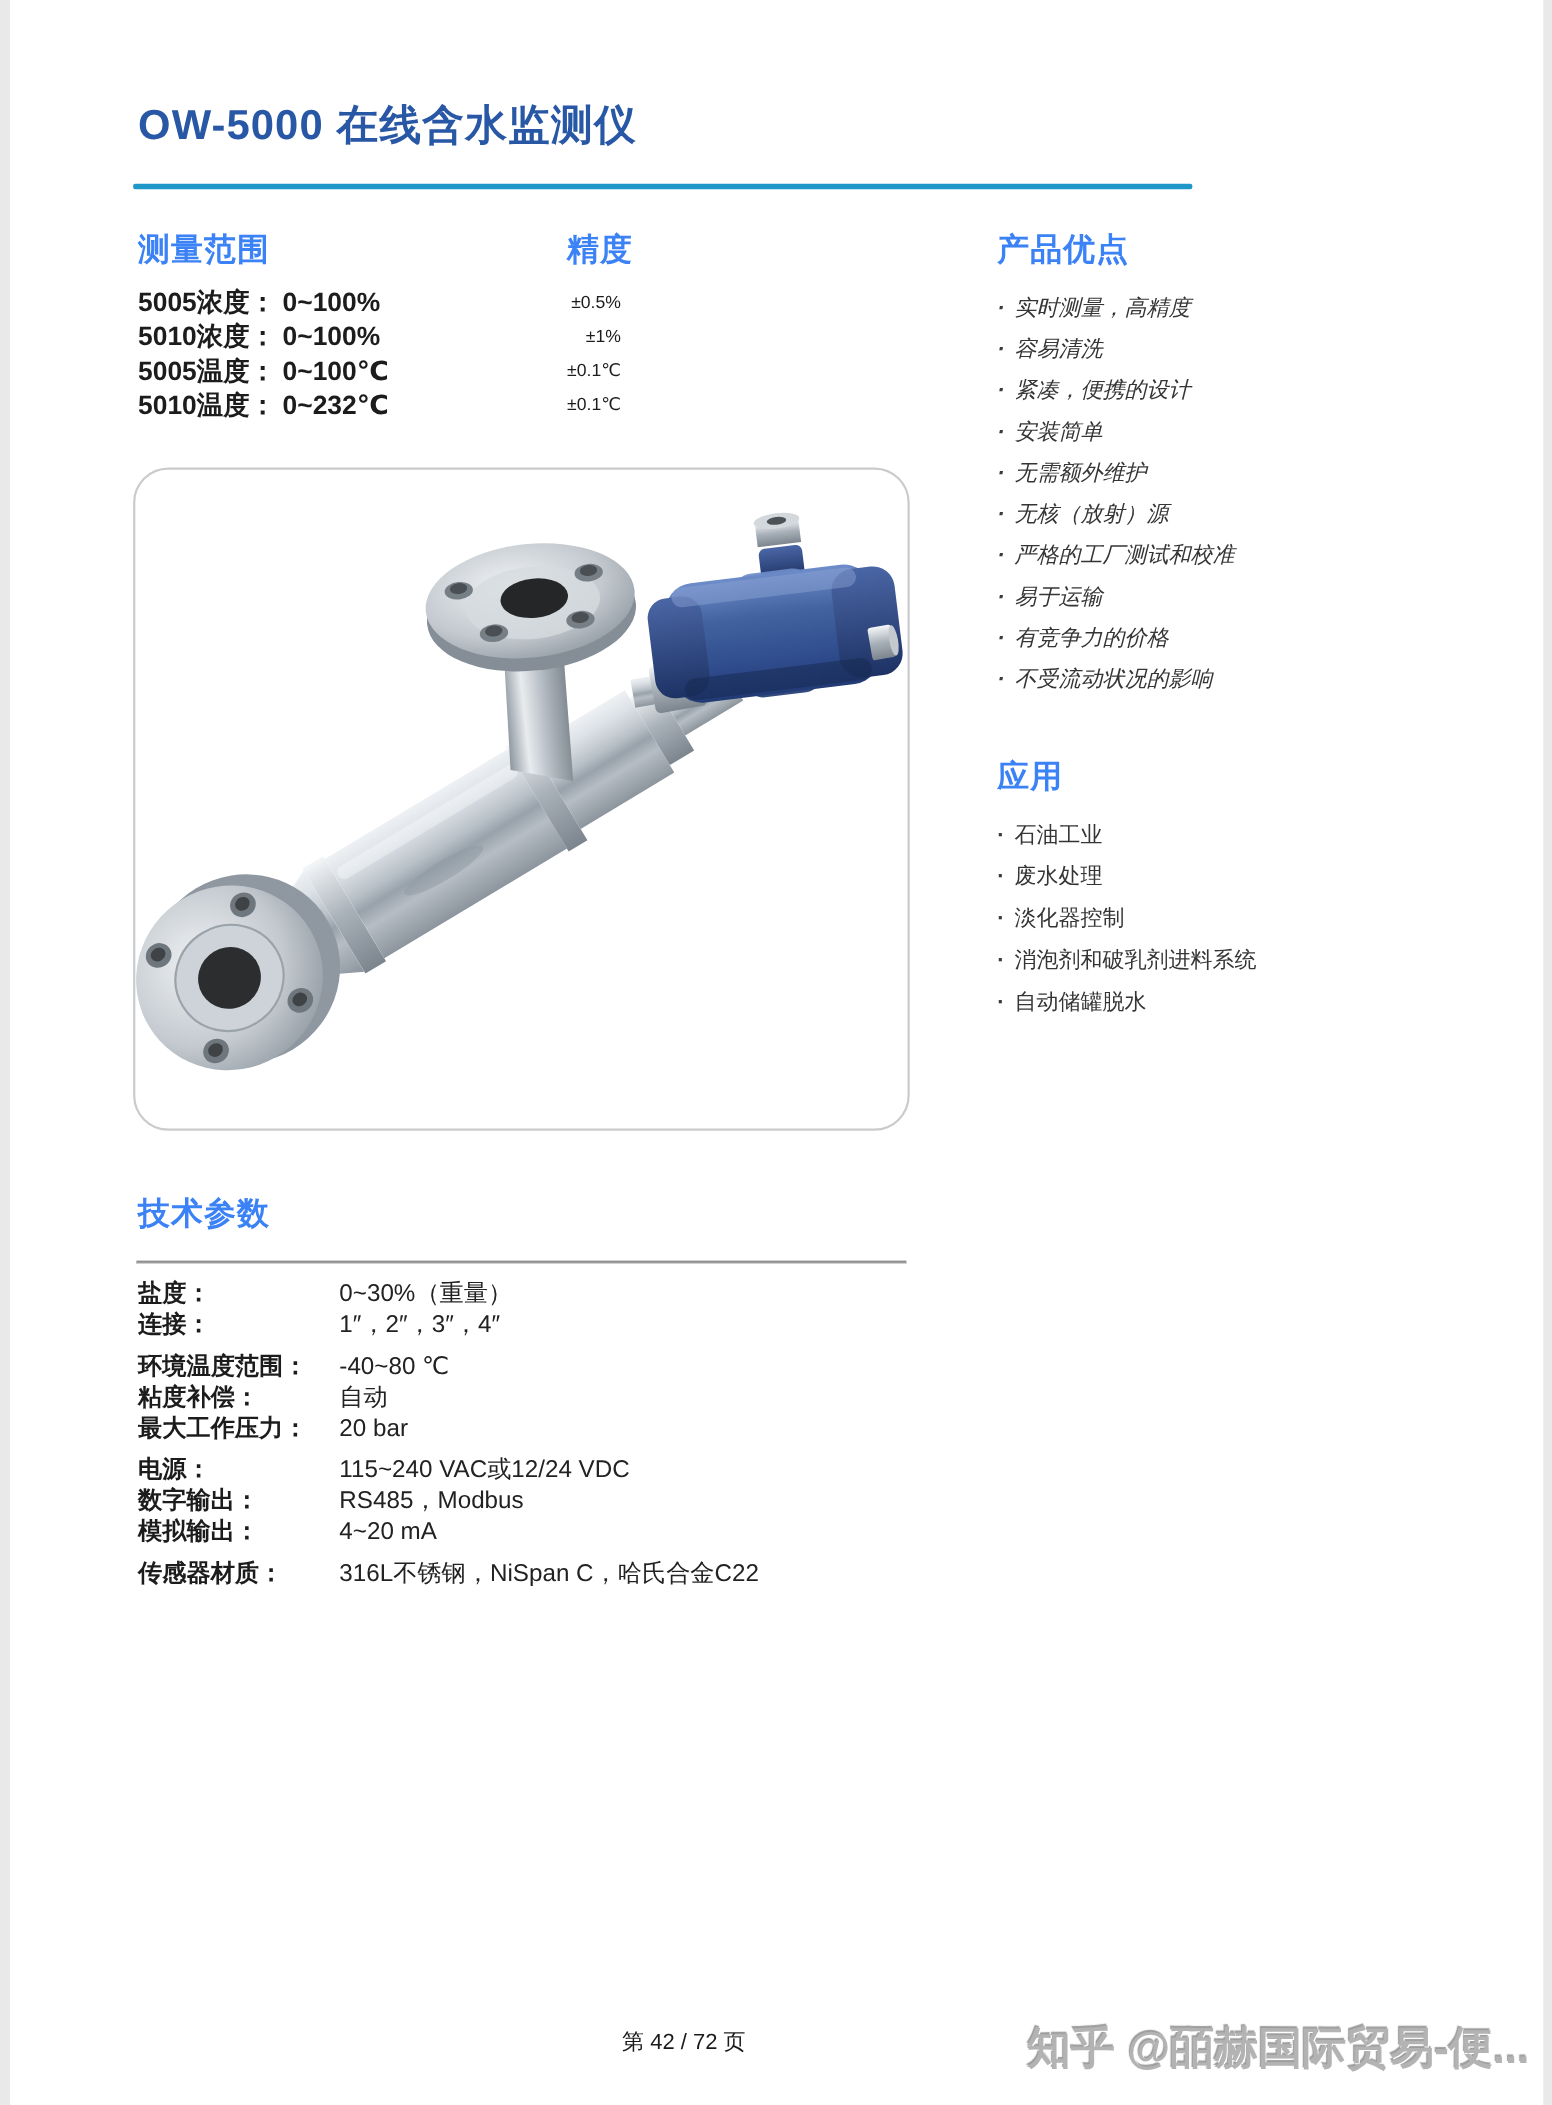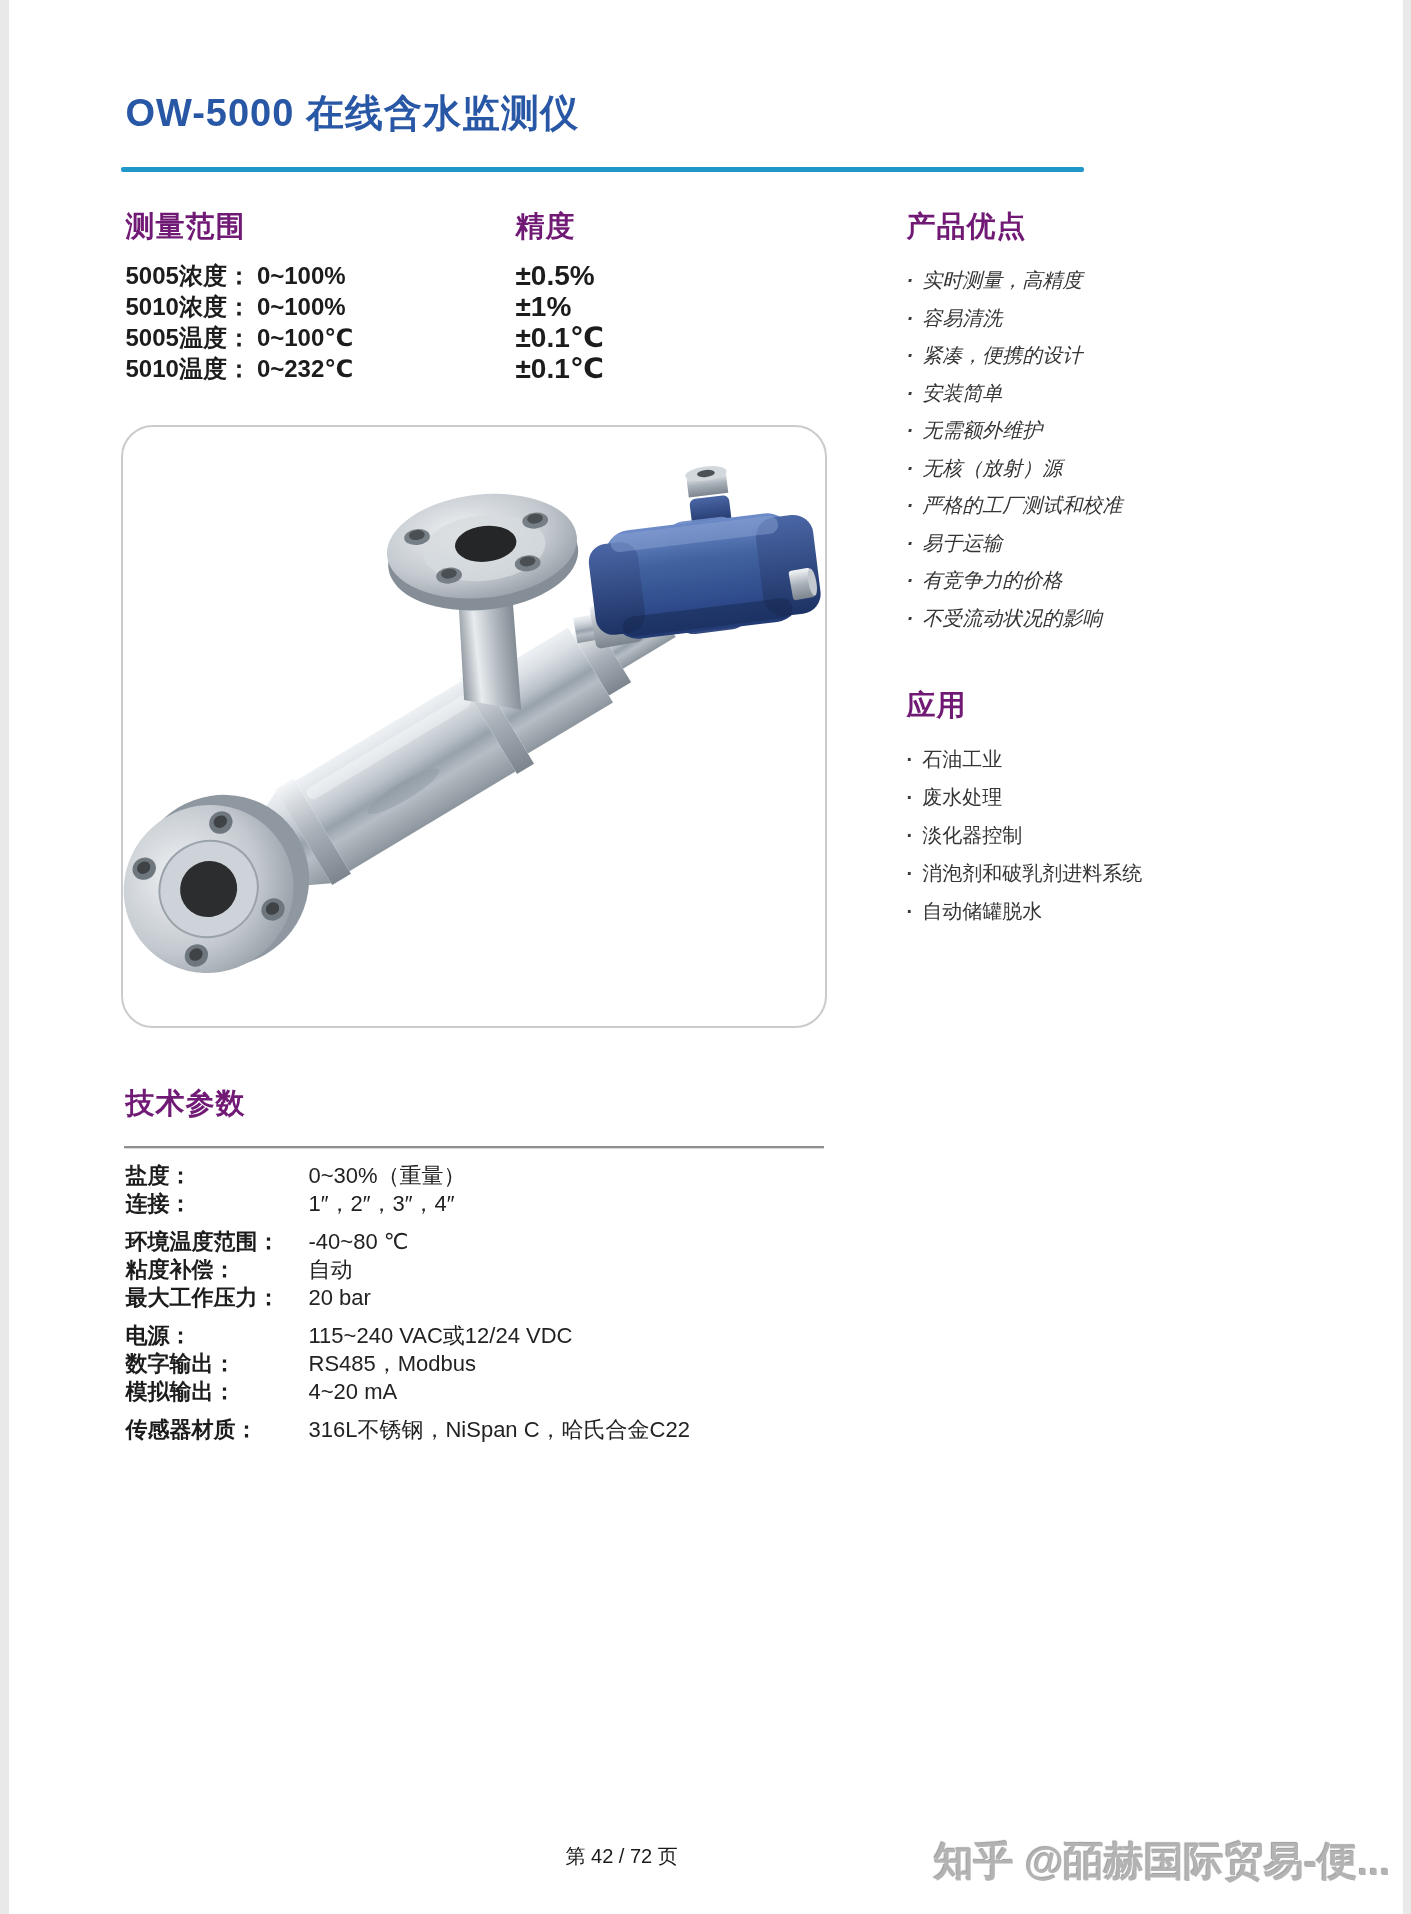--- a/index.html
+++ b/index.html
@@ -10,33 +10,33 @@
   }
   .page-title{
     position:absolute;left:117px;top:88px;margin:0;
     font-size:38px;font-weight:bold;color:#2857a5;letter-spacing:1px;
   }
   .accent-line{
     position:absolute;left:112px;top:167px;width:963px;height:5px;
     background:#2097c9;border-radius:2px;
   }
   .sec-heading{
-    position:absolute;margin:0;font-size:29px;font-weight:bold;color:#701a75;letter-spacing:1px;
+    position:absolute;margin:0;font-size:29px;font-weight:bold;color:#3b82f6;letter-spacing:1px;
   }
   .h-measure{left:117px;top:207px;}
   .h-accuracy{left:507px;top:207px;}
   .h-advantages{left:898px;top:207px;}
   .h-applications{left:898px;top:686px;}
   .h-specs{left:117px;top:1084px;}
 
   .meas-rows{position:absolute;left:117px;top:260px;}
   .meas-row{font-size:24px;font-weight:600;line-height:31px;white-space:nowrap;}
   .meas-label{margin-right:6px;}
   .acc-values{position:absolute;left:507px;top:260px;}
-  .acc-value{font-size:28px;font-weight:700;line-height:31px;}
+  .acc-value{font-size:16px;font-weight:400;line-height:31px;text-align:right;}
 
   .bullet-list{position:absolute;left:898px;margin:0;padding:0;list-style:none;}
   .adv-list{top:262px;font-style:italic;}
   .app-list{top:740px;}
   .bullet-item{font-size:20px;color:#353535;line-height:37.5px;white-space:nowrap;}
   .app-list .bullet-item{line-height:38px;}
   .bullet-item::before{content:"·";font-weight:bold;color:#3a3a3a;margin-right:9px;}
 
   .image-box{
     position:absolute;left:112px;top:425px;width:706px;height:603px;

